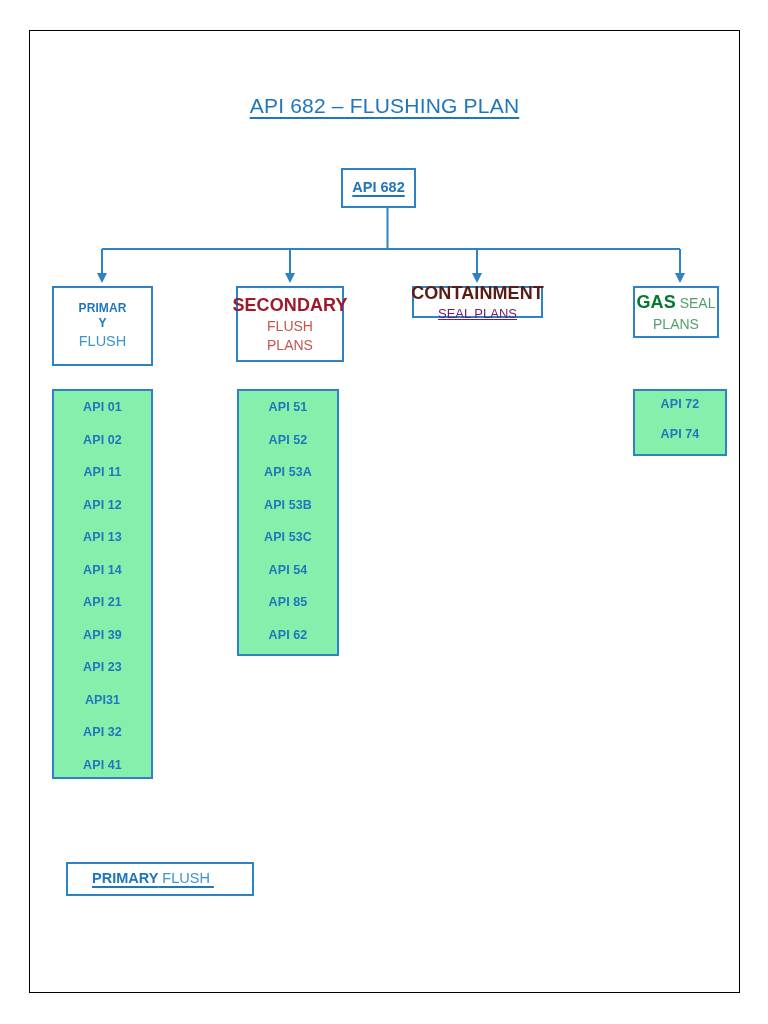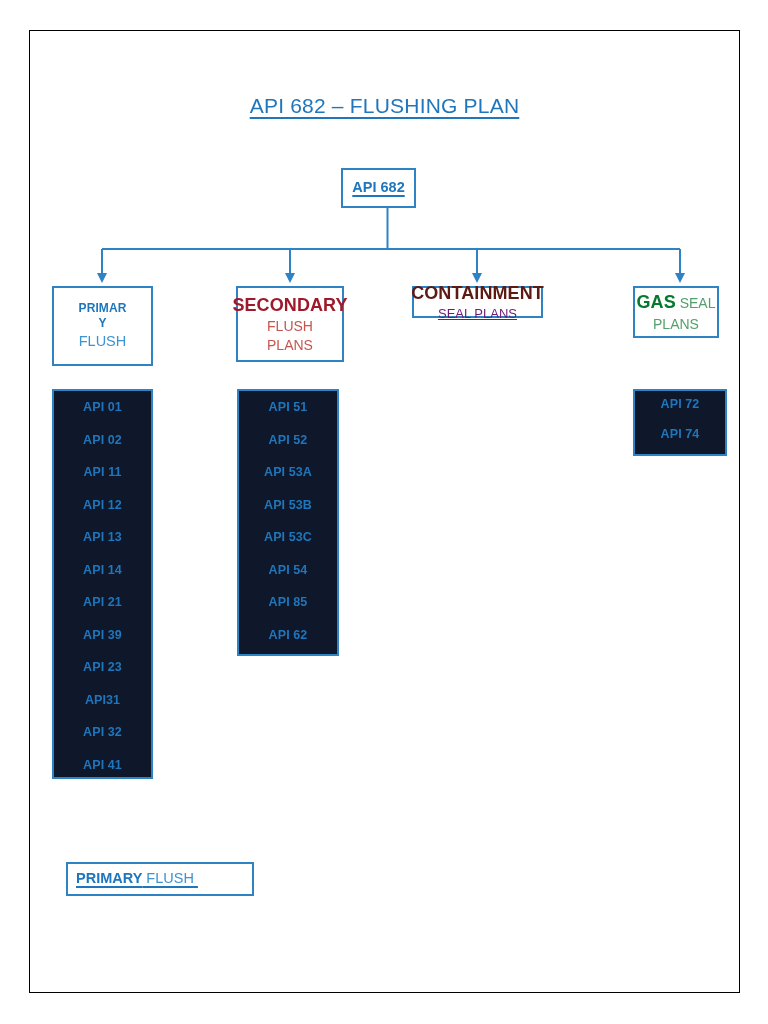--- a/index.html
+++ b/index.html
@@ -104,21 +104,21 @@
 
   #hdr-gas .strong { color: #047A2C; }
   #hdr-gas .light  { color: #53A06C; font-size: 14px; }
 
   #hdr-gas .row1 { white-space: nowrap; }
 
   
   .list-node {
     position: absolute;
     border: 2px solid #2E83C4;
-    background: #0f172a;
+    background: #86efac;
     box-sizing: border-box;
     display: flex;
     flex-direction: column;
     align-items: center;
     padding-top: 10px;
   }
   .list-node .item {
     font-size: 12.5px;
     font-weight: bold;
     color: #1F76BC;
@@ -138,21 +138,21 @@
   
   #legend-box {
     left: 36px;
     top: 831px;
     width: 188px;
     height: 34px;
     font-size: 14.5px;
     color: #1F76BC;
     flex-direction: row;
     justify-content: flex-start;
-    padding-left: 8px;
+    padding-left: 24px;
   }
   #legend-box .inner {
     text-decoration: underline;
     text-underline-offset: 3px;
     text-decoration-thickness: 1.6px;
     white-space: pre;
   }
   #legend-box .strong { font-weight: bold; }
   #legend-box .light  { font-weight: normal; color: #3E93D2; }
 

